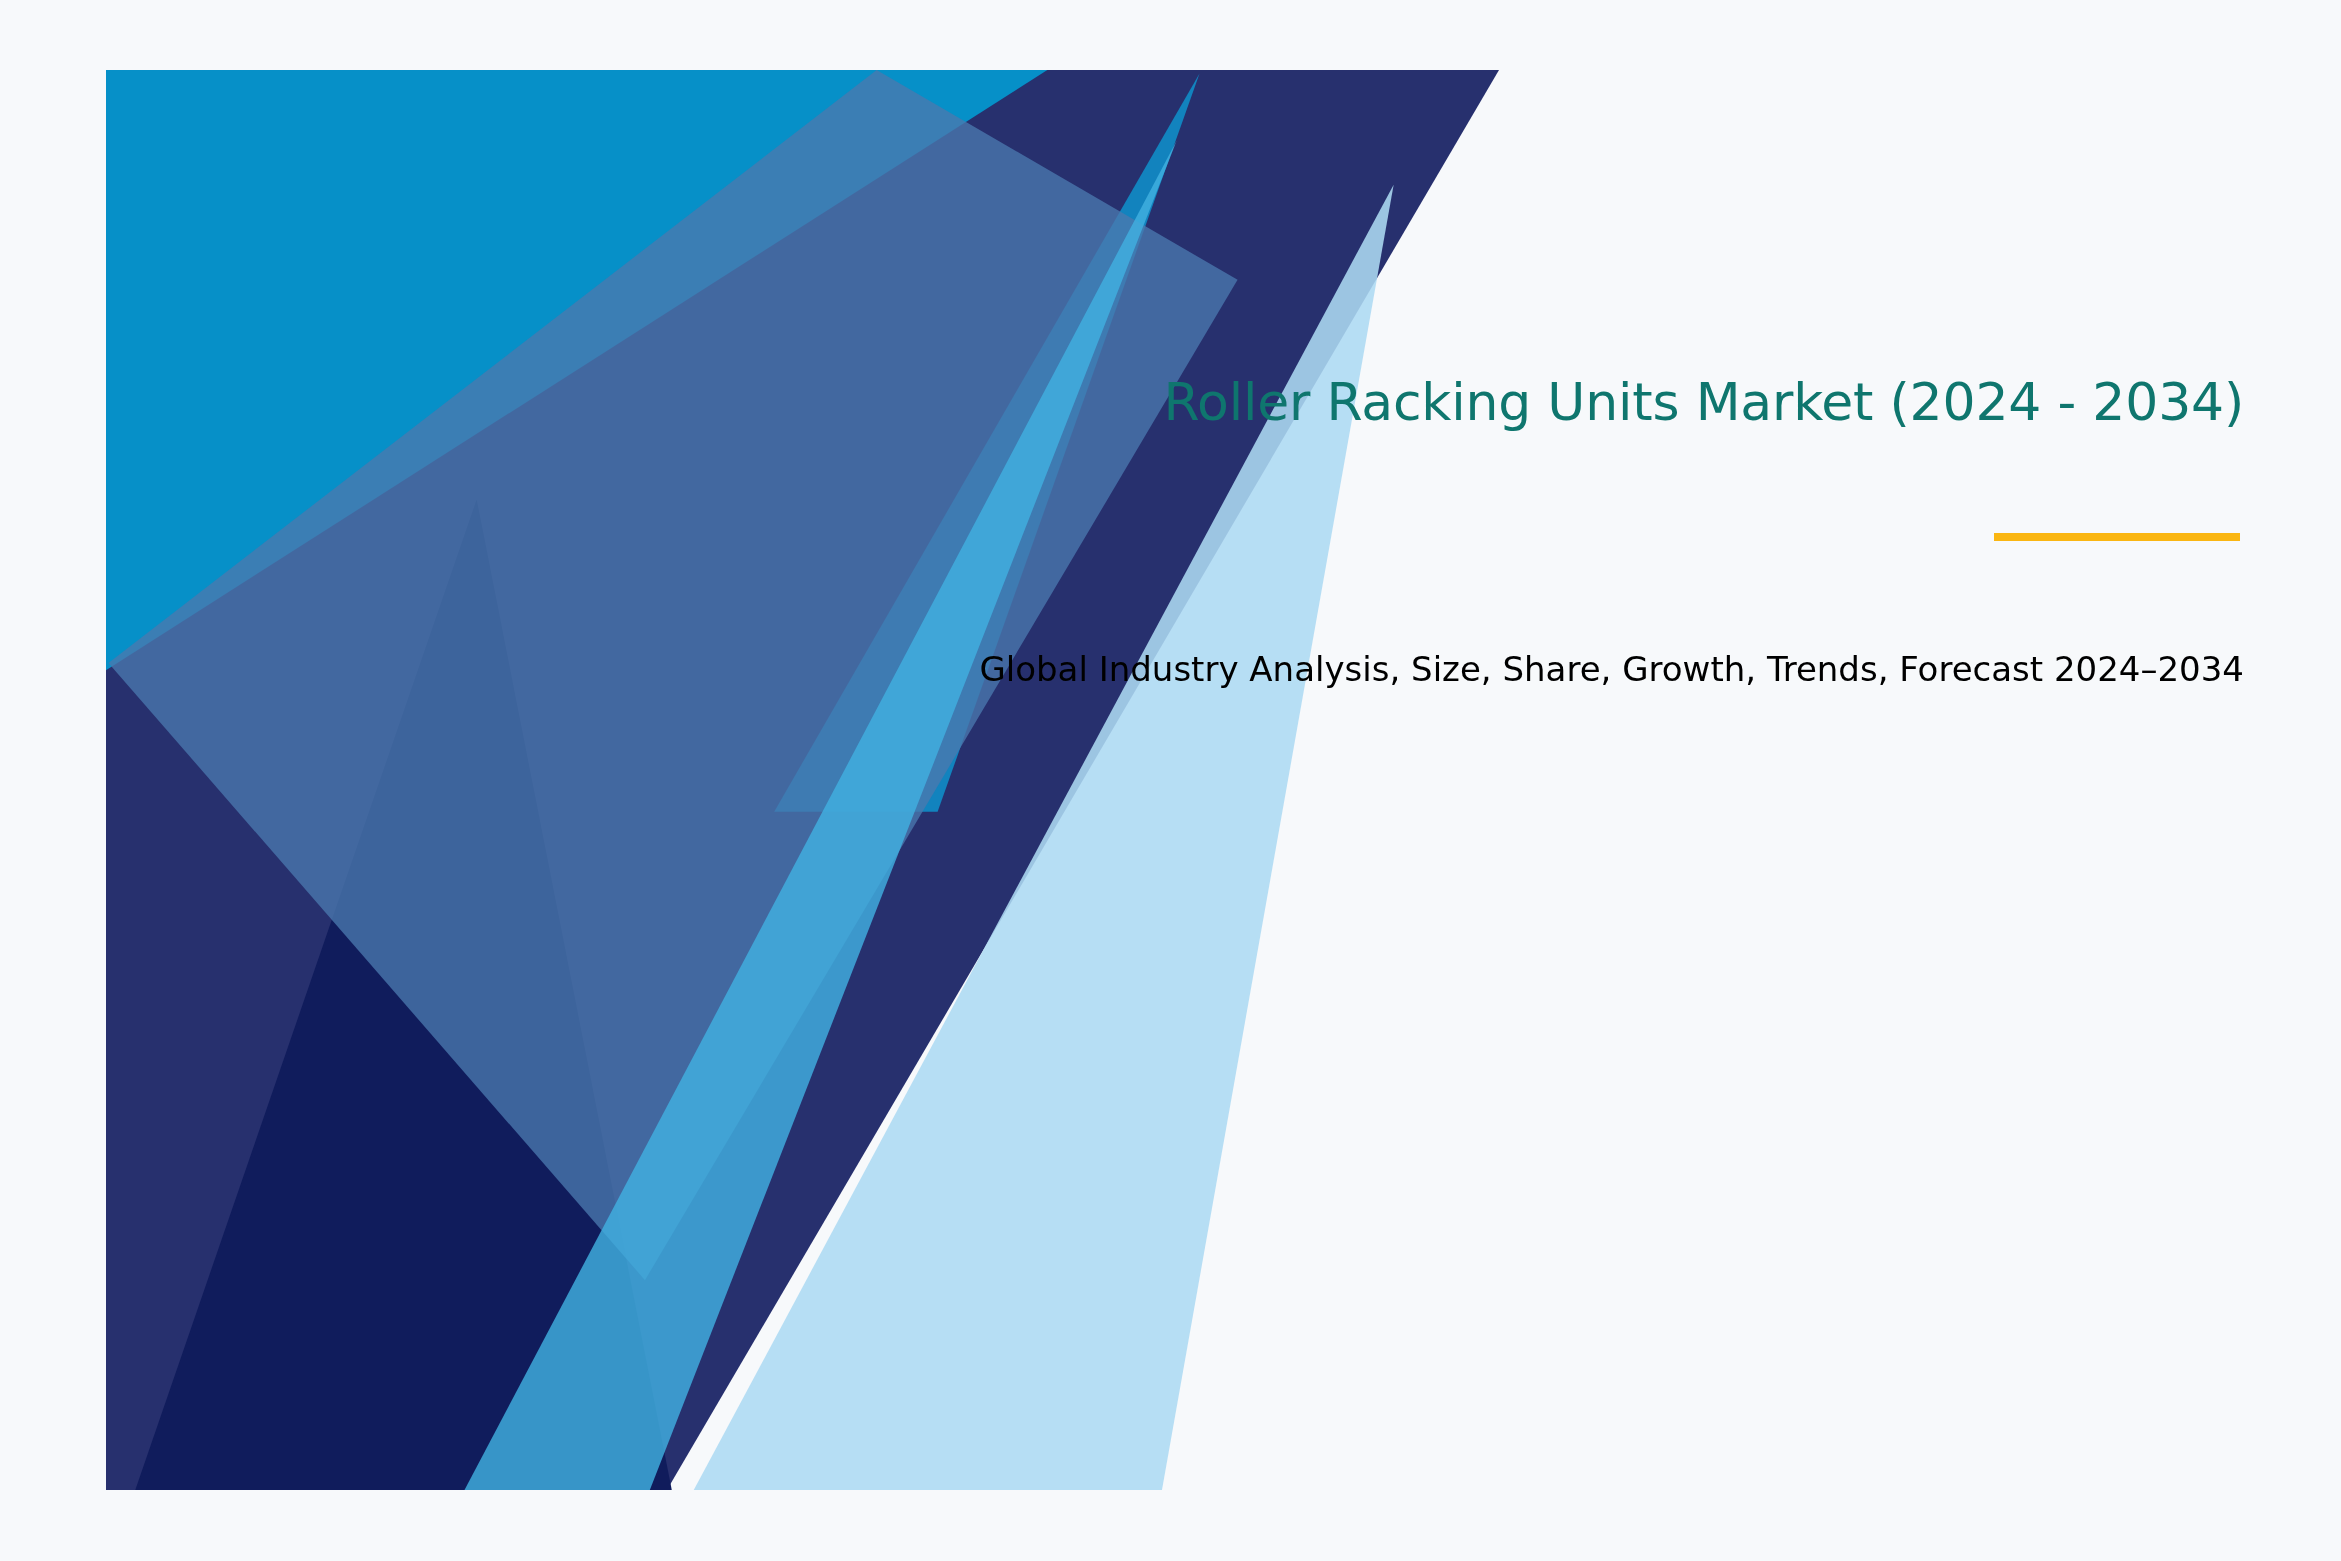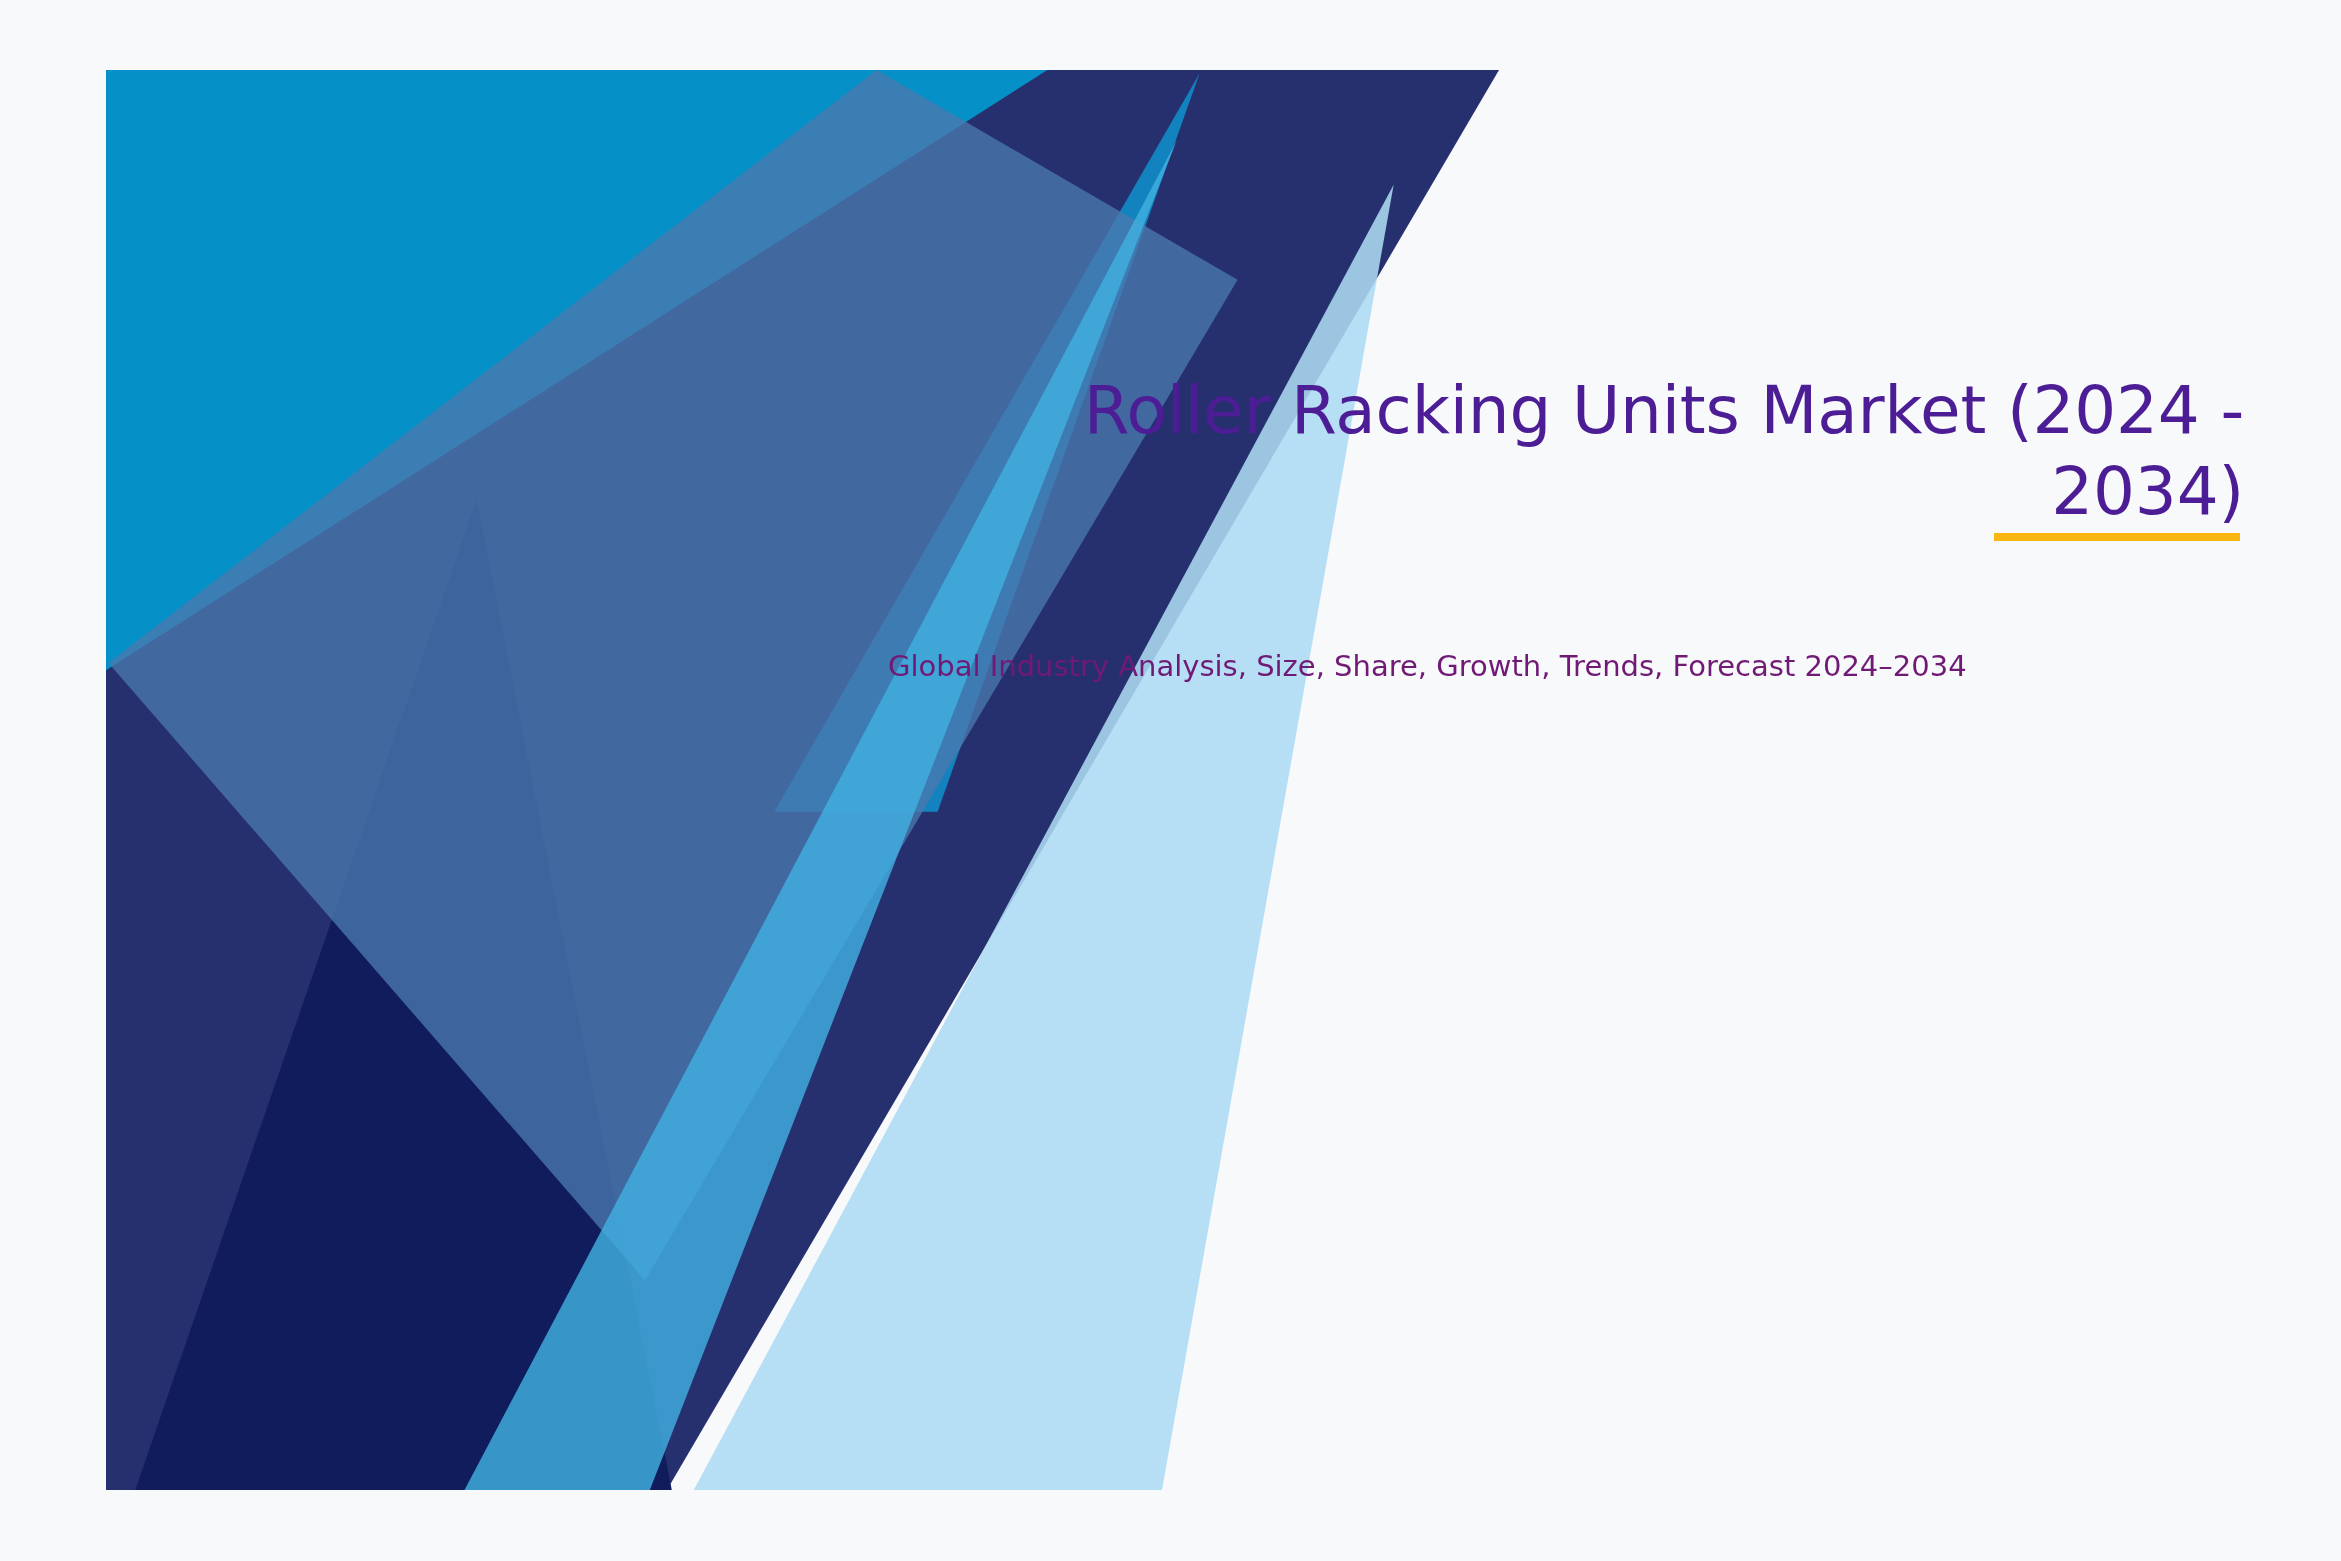--- a/index.html
+++ b/index.html
@@ -39,24 +39,24 @@
   #title-block {
     position: absolute;
     left: 888px;
     top: 371px;
     width: 1356px;
     text-align: right;
   }
 
   #page-title {
     margin: 0;
-    font-size: 66px;
+    font-size: 52px;
     line-height: 1.22;
     font-weight: 400;
-    color: #4c1d95;
+    color: #0f766e;
     letter-spacing: -0.2px;
     position: relative;
     z-index: 3;
   }
 
   
   #title-accent-rule {
     position: absolute;
     left: 1994px;
     top: 533px;
@@ -65,25 +65,25 @@
     background: #FAB612;
     z-index: 2;
   }
 
   #page-subtitle {
     position: absolute;
     left: 888px;
     top: 647px;
     width: 1356px;
     margin: 0;
-    text-align: left;
-    font-size: 29px;
+    text-align: right;
+    font-size: 34px;
     line-height: 1.34;
     font-weight: 400;
-    color: #701a75;
+    color: #000000;
     z-index: 3;
   }
 </style>
 </head>
 <body>
 
 <div id="cover-slide">
 
   <div id="artwork-panel">
     <svg viewBox="0 0 2856 2910" preserveAspectRatio="none" xmlns="http://www.w3.org/2000/svg">

